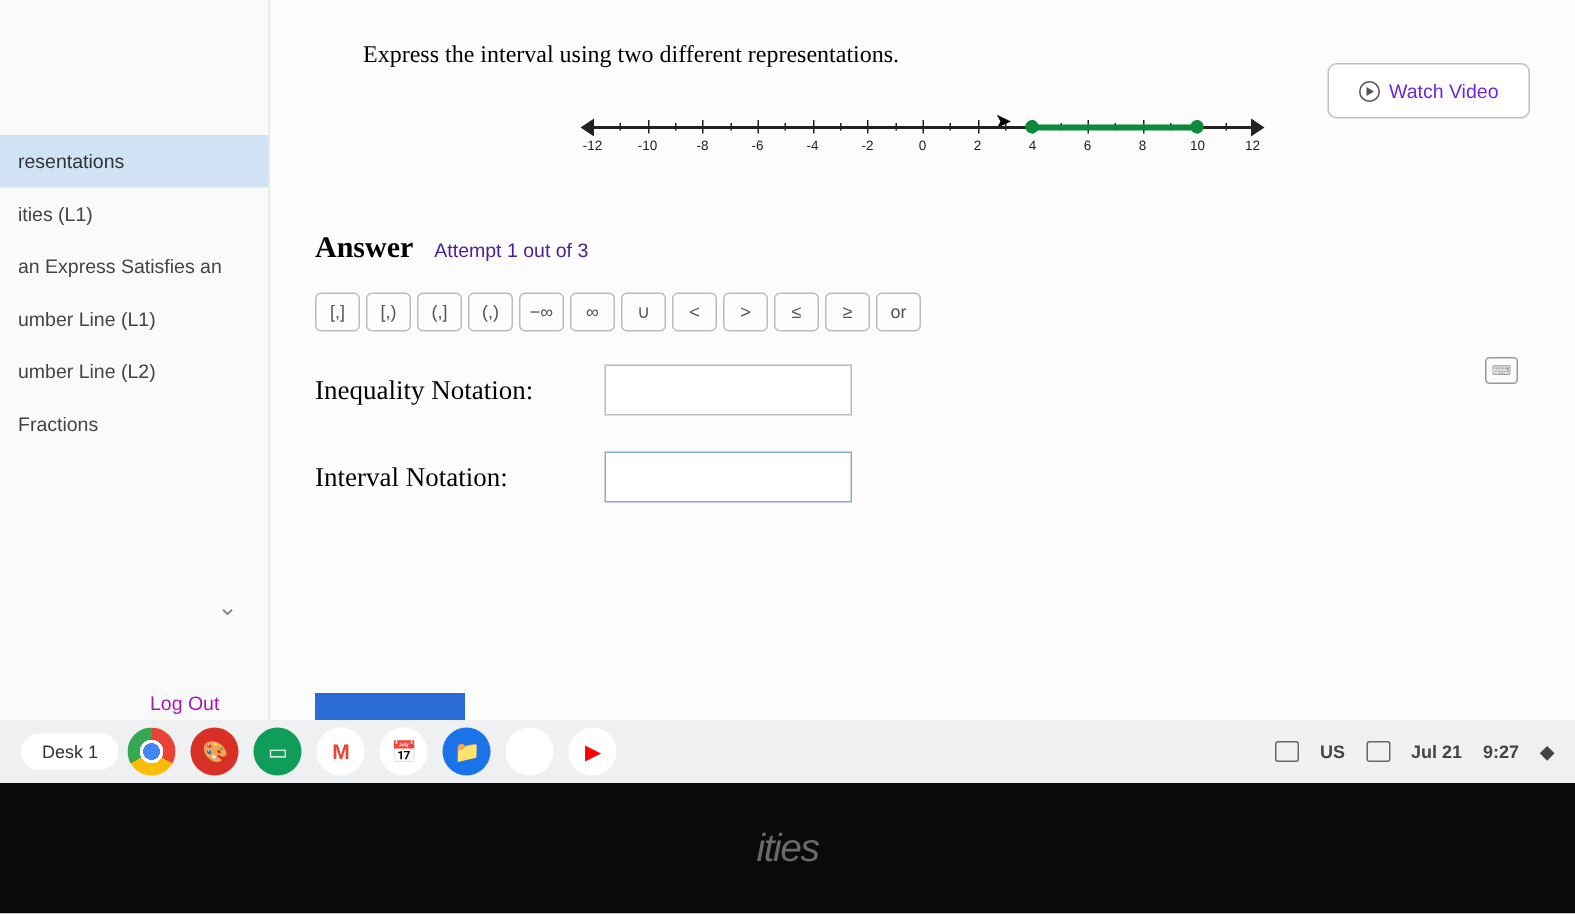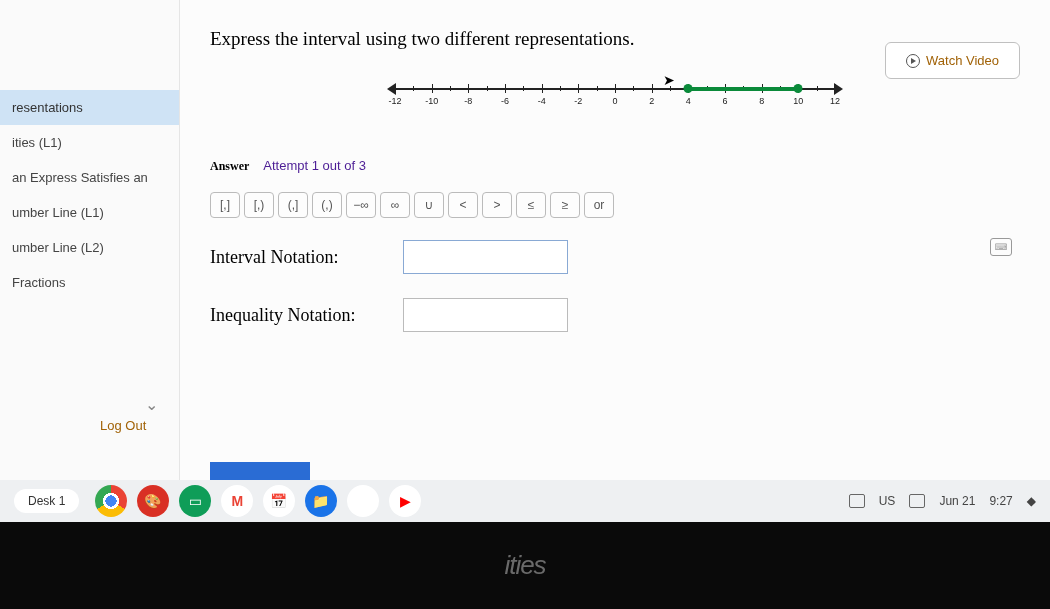--- a/index.html
+++ b/index.html
@@ -3,67 +3,67 @@
   <meta charset="utf-8">
   <style>
     * { box-sizing: border-box; margin: 0; padding: 0; }
     body { font-family: Georgia, serif; background: #f4f4f4; height: 609px; width: 1050px; overflow: hidden; position: relative; }
     
     .app { display: flex; height: 480px; background: #f8f8f8; }
     
     .sidebar { width: 180px; background: #fafafa; border-right: 1px solid #e5e5e5; padding-top: 90px; font-family: Arial, sans-serif; font-size: 13px; }
     .sidebar-item { padding: 10px 12px; color: #444; cursor: pointer; }
     .sidebar-item.active { background: #cfe3f5; color: #333; }
-    .sidebar-logout { position: absolute; top: 418px; left: 100px; color: #a16207; font-size: 13px; cursor: pointer; font-family: Arial, sans-serif; }
+    .sidebar-logout { position: absolute; top: 461px; left: 100px; color: #a21caf; font-size: 13px; cursor: pointer; font-family: Arial, sans-serif; }
     .sidebar-chevron { position: absolute; top: 395px; left: 145px; color: #888; }
     
     .main { flex: 1; padding: 28px 30px 20px 30px; position: relative; background: #fcfcfc; }
     
     .top-buttons { position: absolute; top: 42px; right: 30px; display: flex; gap: 12px; font-family: Arial, sans-serif; }
-    .btn { background: #fff; border: 1px solid #c0c0c0; border-radius: 6px; padding: 10px 20px; font-size: 13px; color: #a16207; cursor: pointer; display: flex; align-items: center; gap: 6px; }
+    .btn { background: #fff; border: 1px solid #c0c0c0; border-radius: 6px; padding: 10px 20px; font-size: 13px; color: #6d28d9; cursor: pointer; display: flex; align-items: center; gap: 6px; }
     .play-circle { width: 14px; height: 14px; border: 1.5px solid #555; border-radius: 50%; display: inline-flex; align-items: center; justify-content: center; }
     .play-circle::after { content: ''; border-left: 5px solid #555; border-top: 3px solid transparent; border-bottom: 3px solid transparent; margin-left: 1px; }
     
     .question-title { font-weight: bold; font-size: 17px; margin-bottom: 20px; }
-    .question-text { font-size: 19px; margin-bottom: 28px; }
+    .question-text { font-size: 16px; margin-bottom: 28px; margin-left: 32px; }
     
     .numline-wrap { display: flex; justify-content: center; margin-bottom: 40px; }
     .numline { position: relative; width: 440px; height: 40px; }
     .numline-line { position: absolute; top: 10px; left: 0; right: 0; height: 1.5px; background: #222; }
     .numline-arrow-l { position: absolute; top: 5px; left: -8px; border-right: 9px solid #222; border-top: 6px solid transparent; border-bottom: 6px solid transparent; }
     .numline-arrow-r { position: absolute; top: 5px; right: -8px; border-left: 9px solid #222; border-top: 6px solid transparent; border-bottom: 6px solid transparent; }
     .tick { position: absolute; top: 6px; width: 1px; height: 9px; background: #222; }
     .tick-label { position: absolute; top: 18px; font-size: 9px; color: #222; transform: translateX(-50%); font-family: Arial, sans-serif; text-align: center; }
     .dot-filled { position: absolute; top: 5.5px; width: 9px; height: 9px; background: #0a8a3a; border-radius: 50%; transform: translateX(-50%); }
     .segment { position: absolute; top: 8.5px; height: 4px; background: #0a8a3a; }
     
     .answer-row { display: flex; align-items: baseline; gap: 14px; margin-bottom: 18px; }
-    .answer-label { font-weight: bold; font-size: 12px; }
+    .answer-label { font-weight: bold; font-size: 20px; }
     .attempt { font-size: 13px; color: #4c1d95; font-family: Arial, sans-serif; }
     
     .symbol-row { display: flex; gap: 4px; margin-bottom: 22px; font-family: Arial, sans-serif; }
     .sym-btn { border: 1px solid #bbb; border-radius: 4px; background: #fdfdfd; min-width: 30px; height: 26px; font-size: 12px; color: #555; cursor: pointer; padding: 0 6px; }
     
     .notation-row { display: flex; align-items: center; gap: 18px; margin-bottom: 24px; }
     .notation-label { font-size: 18px; width: 175px; }
     .notation-input { width: 165px; height: 34px; border: 1px solid #89a9d4; background: #fff; padding: 4px 8px; font-size: 14px; }
     .notation-input.gray { border-color: #bbb; }
     
     .calc-icon { position: absolute; top: 238px; right: 38px; width: 22px; height: 18px; border: 1.5px solid #999; border-radius: 3px; display: flex; align-items: center; justify-content: center; font-size: 9px; color: #999; cursor: pointer; font-family: Arial, sans-serif; }
     
     .submit-partial { position: absolute; bottom: 0; left: 30px; width: 100px; height: 18px; background: #2a6cd4; }
     
     
-    .taskbar { position: absolute; top: 480px; left: 0; right: 0; height: 42px; background: #eef0f2; display: flex; align-items: center; padding: 0 14px; gap: 10px; font-family: Arial, sans-serif; }
+    .taskbar { position: absolute; top: 480px; left: 0; right: 0; height: 42px; background: #eef0f2; display: flex; align-items: center; padding: 0 14px; font-family: Arial, sans-serif; }
     .desk-pill { background: #fff; border-radius: 16px; padding: 5px 14px; font-size: 12px; color: #333; }
     .shelf-icons { display: flex; gap: 10px; margin-left: 6px; }
     .shelf-icon { width: 32px; height: 32px; border-radius: 50%; display: flex; align-items: center; justify-content: center; font-size: 14px; color: #fff; cursor: pointer; background: #fff; }
     .chrome-icon { background: radial-gradient(circle at 50% 50%, #4285f4 0 25%, #fff 25% 35%, transparent 35%), conic-gradient(#ea4335 0 120deg, #fbbc05 120deg 240deg, #34a853 240deg 360deg); }
     .shelf-spacer { flex: 1; }
-    .status-area { display: flex; align-items: center; gap: 14px; font-size: 12px; color: #444; }
+    .status-area { display: flex; align-items: center; gap: 14px; font-size: 12px; color: #444; font-weight: bold; }
     .status-box { width: 16px; height: 14px; border: 1.5px solid #666; border-radius: 2px; }
     
     
     .bezel { position: absolute; top: 522px; left: 0; right: 0; bottom: 0; background: #0a0a0a; display: flex; align-items: center; justify-content: center; }
     .acer { color: #6a6a6a; font-size: 26px; font-style: italic; font-family: Arial, sans-serif; letter-spacing: -1px; }
     
     .cursor { position: absolute; top: 72px; left: 483px; font-size: 14px; color: #000; pointer-events: none; }
   </style>
 </head>
 <body>
@@ -154,27 +154,27 @@
         <button class="sym-btn">∞</button>
         <button class="sym-btn">∪</button>
         <button class="sym-btn">&lt;</button>
         <button class="sym-btn">&gt;</button>
         <button class="sym-btn">≤</button>
         <button class="sym-btn">≥</button>
         <button class="sym-btn">or</button>
       </div>
 
     <div class="notation-row">
+      <span class="notation-label">Inequality Notation:</span>
+      <input class="notation-input gray" value="" style="">
+    </div>
+
+    <div class="notation-row">
       <span class="notation-label">Interval Notation:</span>
       <input class="notation-input" value="" style="">
-    </div>
-
-    <div class="notation-row">
-      <span class="notation-label">Inequality Notation:</span>
-      <input class="notation-input gray" value="" style="">
     </div>
 
     <div class="calc-icon">⌨</div>
     <div class="submit-partial"></div>
   </div>
 </div>
 
 <div class="taskbar">
   <div class="desk-pill">Desk 1</div>
   <div class="shelf-icons">
@@ -185,21 +185,21 @@
     <div class="shelf-icon" style="background:#fff;color:#4285f4">📅</div>
     <div class="shelf-icon" style="background:#1a73e8">📁</div>
     <div class="shelf-icon" style="background:#fff">▶</div>
     <div class="shelf-icon" style="background:#fff;color:#f00">▶</div>
   </div>
   <div class="shelf-spacer"></div>
   <div class="status-area">
     <span class="status-box"></span>
     <span>US</span>
     <span class="status-box"></span>
-    <span>Jun 21</span>
+    <span>Jul 21</span>
     <span>9:27</span>
     <span>◆</span>
   </div>
 </div>
 
 <div class="bezel">
   <span class="acer">ities</span>
 </div>
 
 </body></html>

